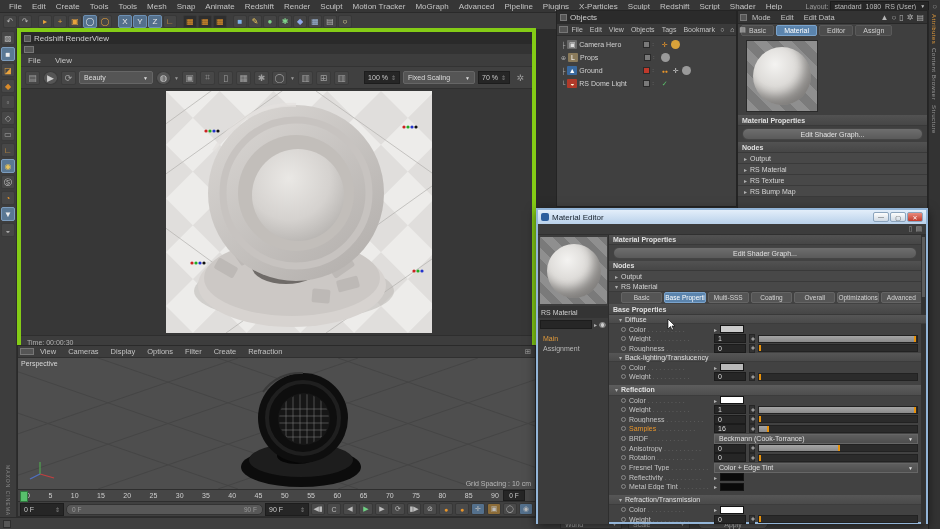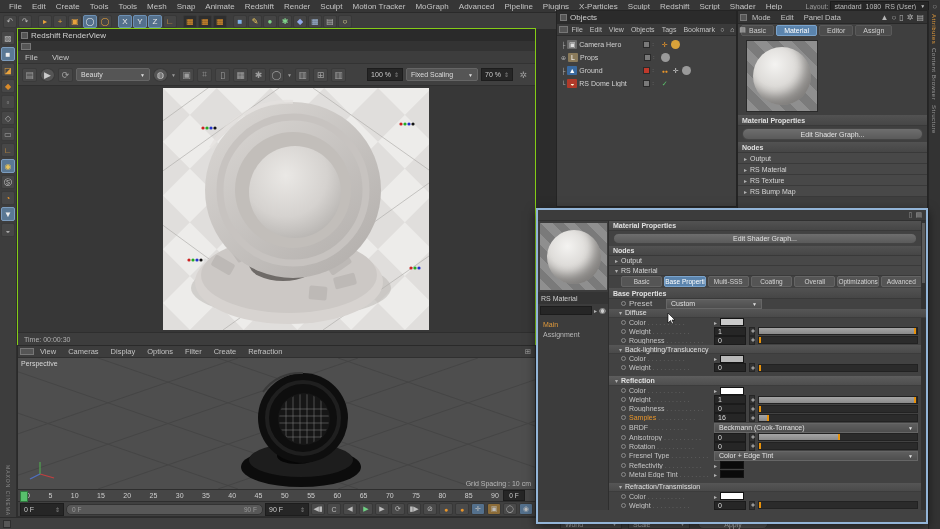--- a/index.html
+++ b/index.html
@@ -26,21 +26,21 @@
 
   
   #leftbar { left:0; top:29px; width:17px; height:500px; background:#3d3d3d; border-right:1px solid #2e2e2e;
     display:flex; flex-direction:column; align-items:center; padding-top:2px; gap:2px; z-index:2;}
   .lbi { width:14px; height:14px; background:#474747; border:1px solid #3a3a3a; border-radius:2px;
     display:flex; align-items:center; justify-content:center; color:#a8a8a8; font-size:8px;}
   .lbi.hl { background:#5a7894; border-color:#7c9cbe; color:#eee;}
   #brand { margin-top:auto; margin-bottom:2px; writing-mode:vertical-rl; font-size:5px; color:#8b8b8b; letter-spacing:1px;}
 
   
-  #renderview { left:17px; top:28px; width:519px; height:317px; background:#3a3a3a; border:1px solid #84cc16; z-index:4;}
+  #renderview { left:17px; top:28px; width:519px; height:317px; background:#3a3a3a; border:4px solid #84cc16; z-index:4;}
   .rv-title { height:12px; background:#2a2a2a; display:flex; align-items:center; padding-left:3px; gap:3px;
     color:#cfcfcf; font-size:8px;}
   .winsq { width:7px; height:7px; background:#555; border:1px solid #777; }
   .rv-tabrow { height:10px; background:#333; display:flex; align-items:center; padding-left:3px;}
   .rv-menu { height:13px; background:#3d3d3d; display:flex; align-items:center; border-bottom:1px solid #333;}
   .rv-menu span { padding:0 7px; font-size:8px; color:#c4c4c4;}
   .rv-toolbar { height:22px; background:#404040; display:flex; align-items:center; gap:3px; padding:0 4px;
     border-bottom:1px solid #2f2f2f;}
   .rvi { width:15px; height:14px; display:flex; align-items:center; justify-content:center; color:#9f9f9f;
     font-size:9px; background:#474747; border:1px solid #3a3a3a; border-radius:2px;}
@@ -600,21 +600,21 @@
   </div>
 </div>
 
 <div id="attrpanel" class="abs">
   <div class="ap-menu">
     <span class="winsq" style="margin-left:2px"></span>
     <div class="row">
 
     <span class="m">Mode</span>
         <span class="m">Edit</span>
-        <span class="m">Panel Data</span>
+        <span class="m">Edit Data</span>
       </div>
     <div class="icons">
       <span>▲</span>
       <span>○</span>
       <span>▯</span>
       <span>✲</span>
       <span>▤</span>
     </div>
   </div>
   <div class="ap-tabs">
@@ -658,20 +658,29 @@
     </div>
 </div>
 
 <div id="sidestrip" class="abs">
   <div class="vt on">Attributes</div>
   <div class="vt">Content Browser</div>
   <div class="vt">Structure</div>
 </div>
 
 <div id="mateditor" class="abs">
+  <div class="me-title">
+    <span class="ico"></span>
+    <span>Material Editor</span>
+    <div class="me-btns">
+      <span class="me-btn">—</span>
+      <span class="me-btn">▢</span>
+      <span class="me-btn close">✕</span>
+    </div>
+  </div>
   <div class="me-util">
     <span>▯</span>
     <span>▤</span>
   </div>
   <div class="me-body">
     <div class="me-left">
       <div class="me-prev">
           <div class="sph"></div>
         </div>
       <div class="me-name">RS Material</div>
@@ -713,28 +722,20 @@
         <span class="metab">Coating</span>
         <span class="metab">Overall</span>
         <span class="metab">Optimizations</span>
         <span class="metab">Advanced</span>
       </div>
 
       <div class="hdr" style="margin-right:5px">
         <span>Base Properties</span>
       </div>
 
-      <div class="prow">
-        <span class="pdot"></span>
-        <span style="color:#c5c5c5;width:34px">Preset</span>
-        <div class="ddl small">
-          <span>Custom</span>
-          <span style="font-size:5px">▼</span>
-        </div>
-      </div>
 
       <div class="sub" style="position:relative">
         <span class="tri">▾</span>
         <span>Diffuse</span>
         <svg class="cursor-svg" style="left:58px;top:4px" width="9" height="12" viewBox="0 0 9 12">
           <path d="M1 0 L1 10 L3.5 7.5 L5 11 L6.5 10.3 L5 7 L8 7 Z" fill="#fff" stroke="#000" stroke-width="0.6"></path>
         </svg>
       </div>
       <div class="prow">
         <span class="pdot"></span>

